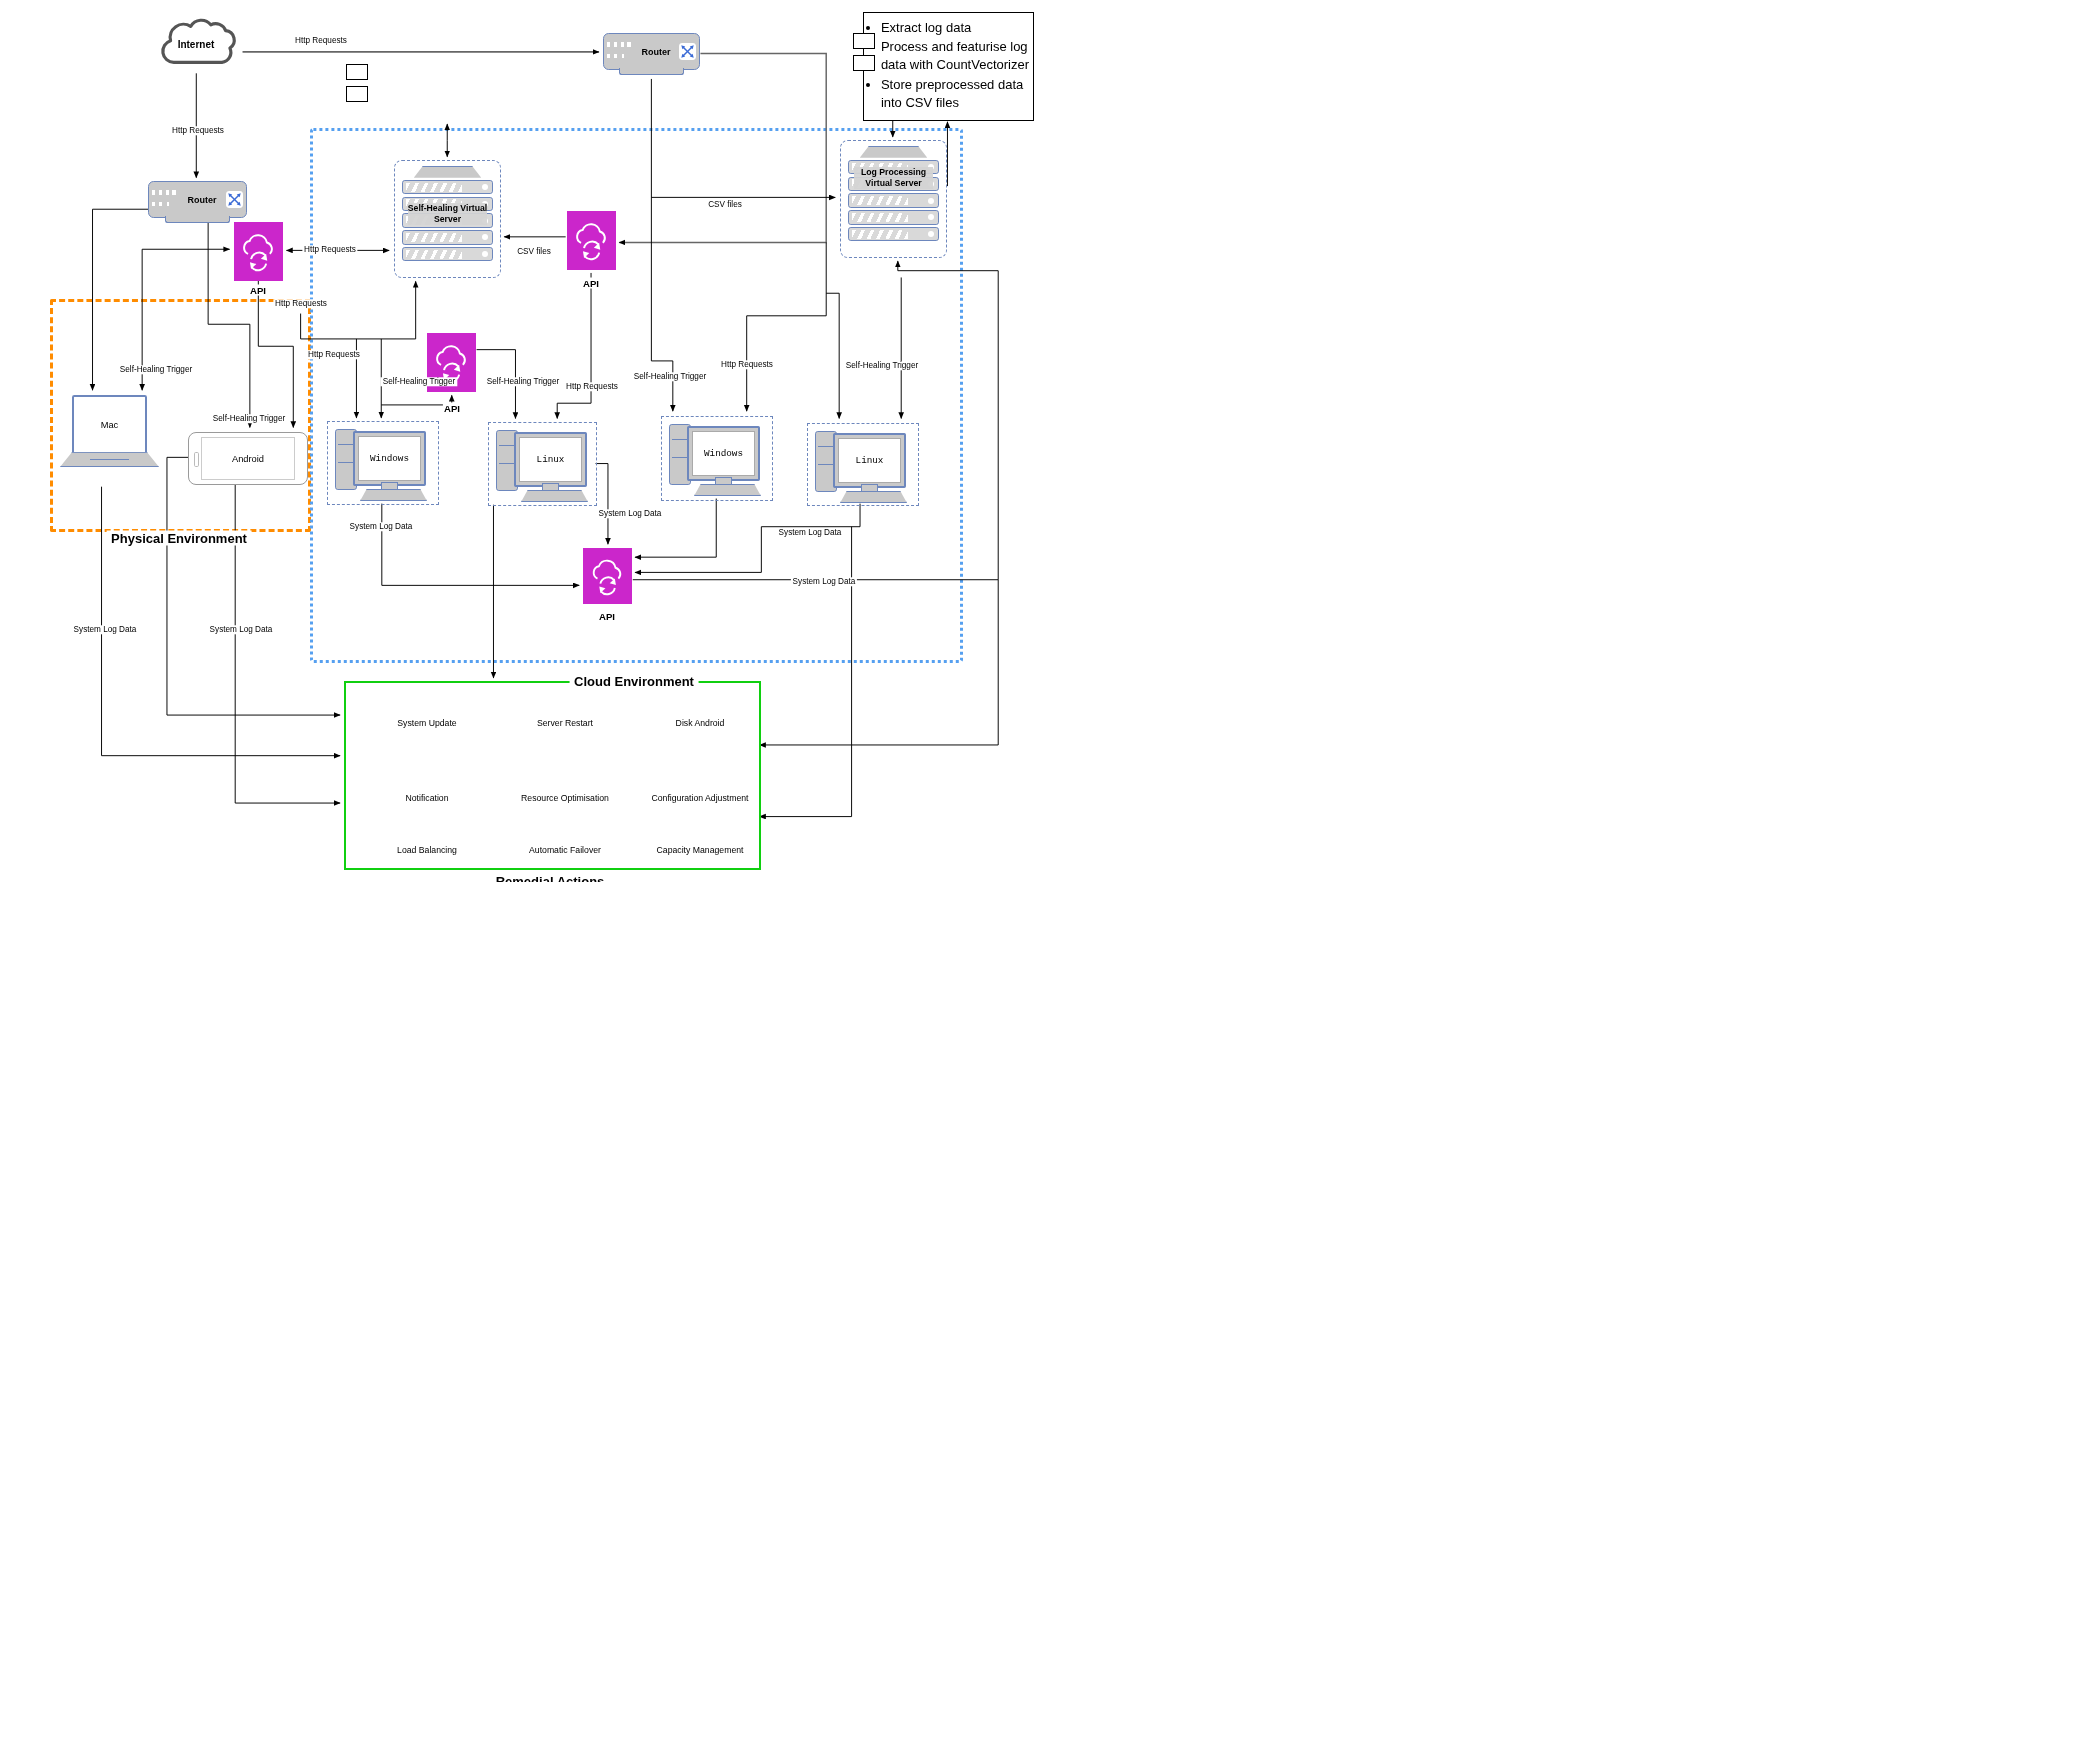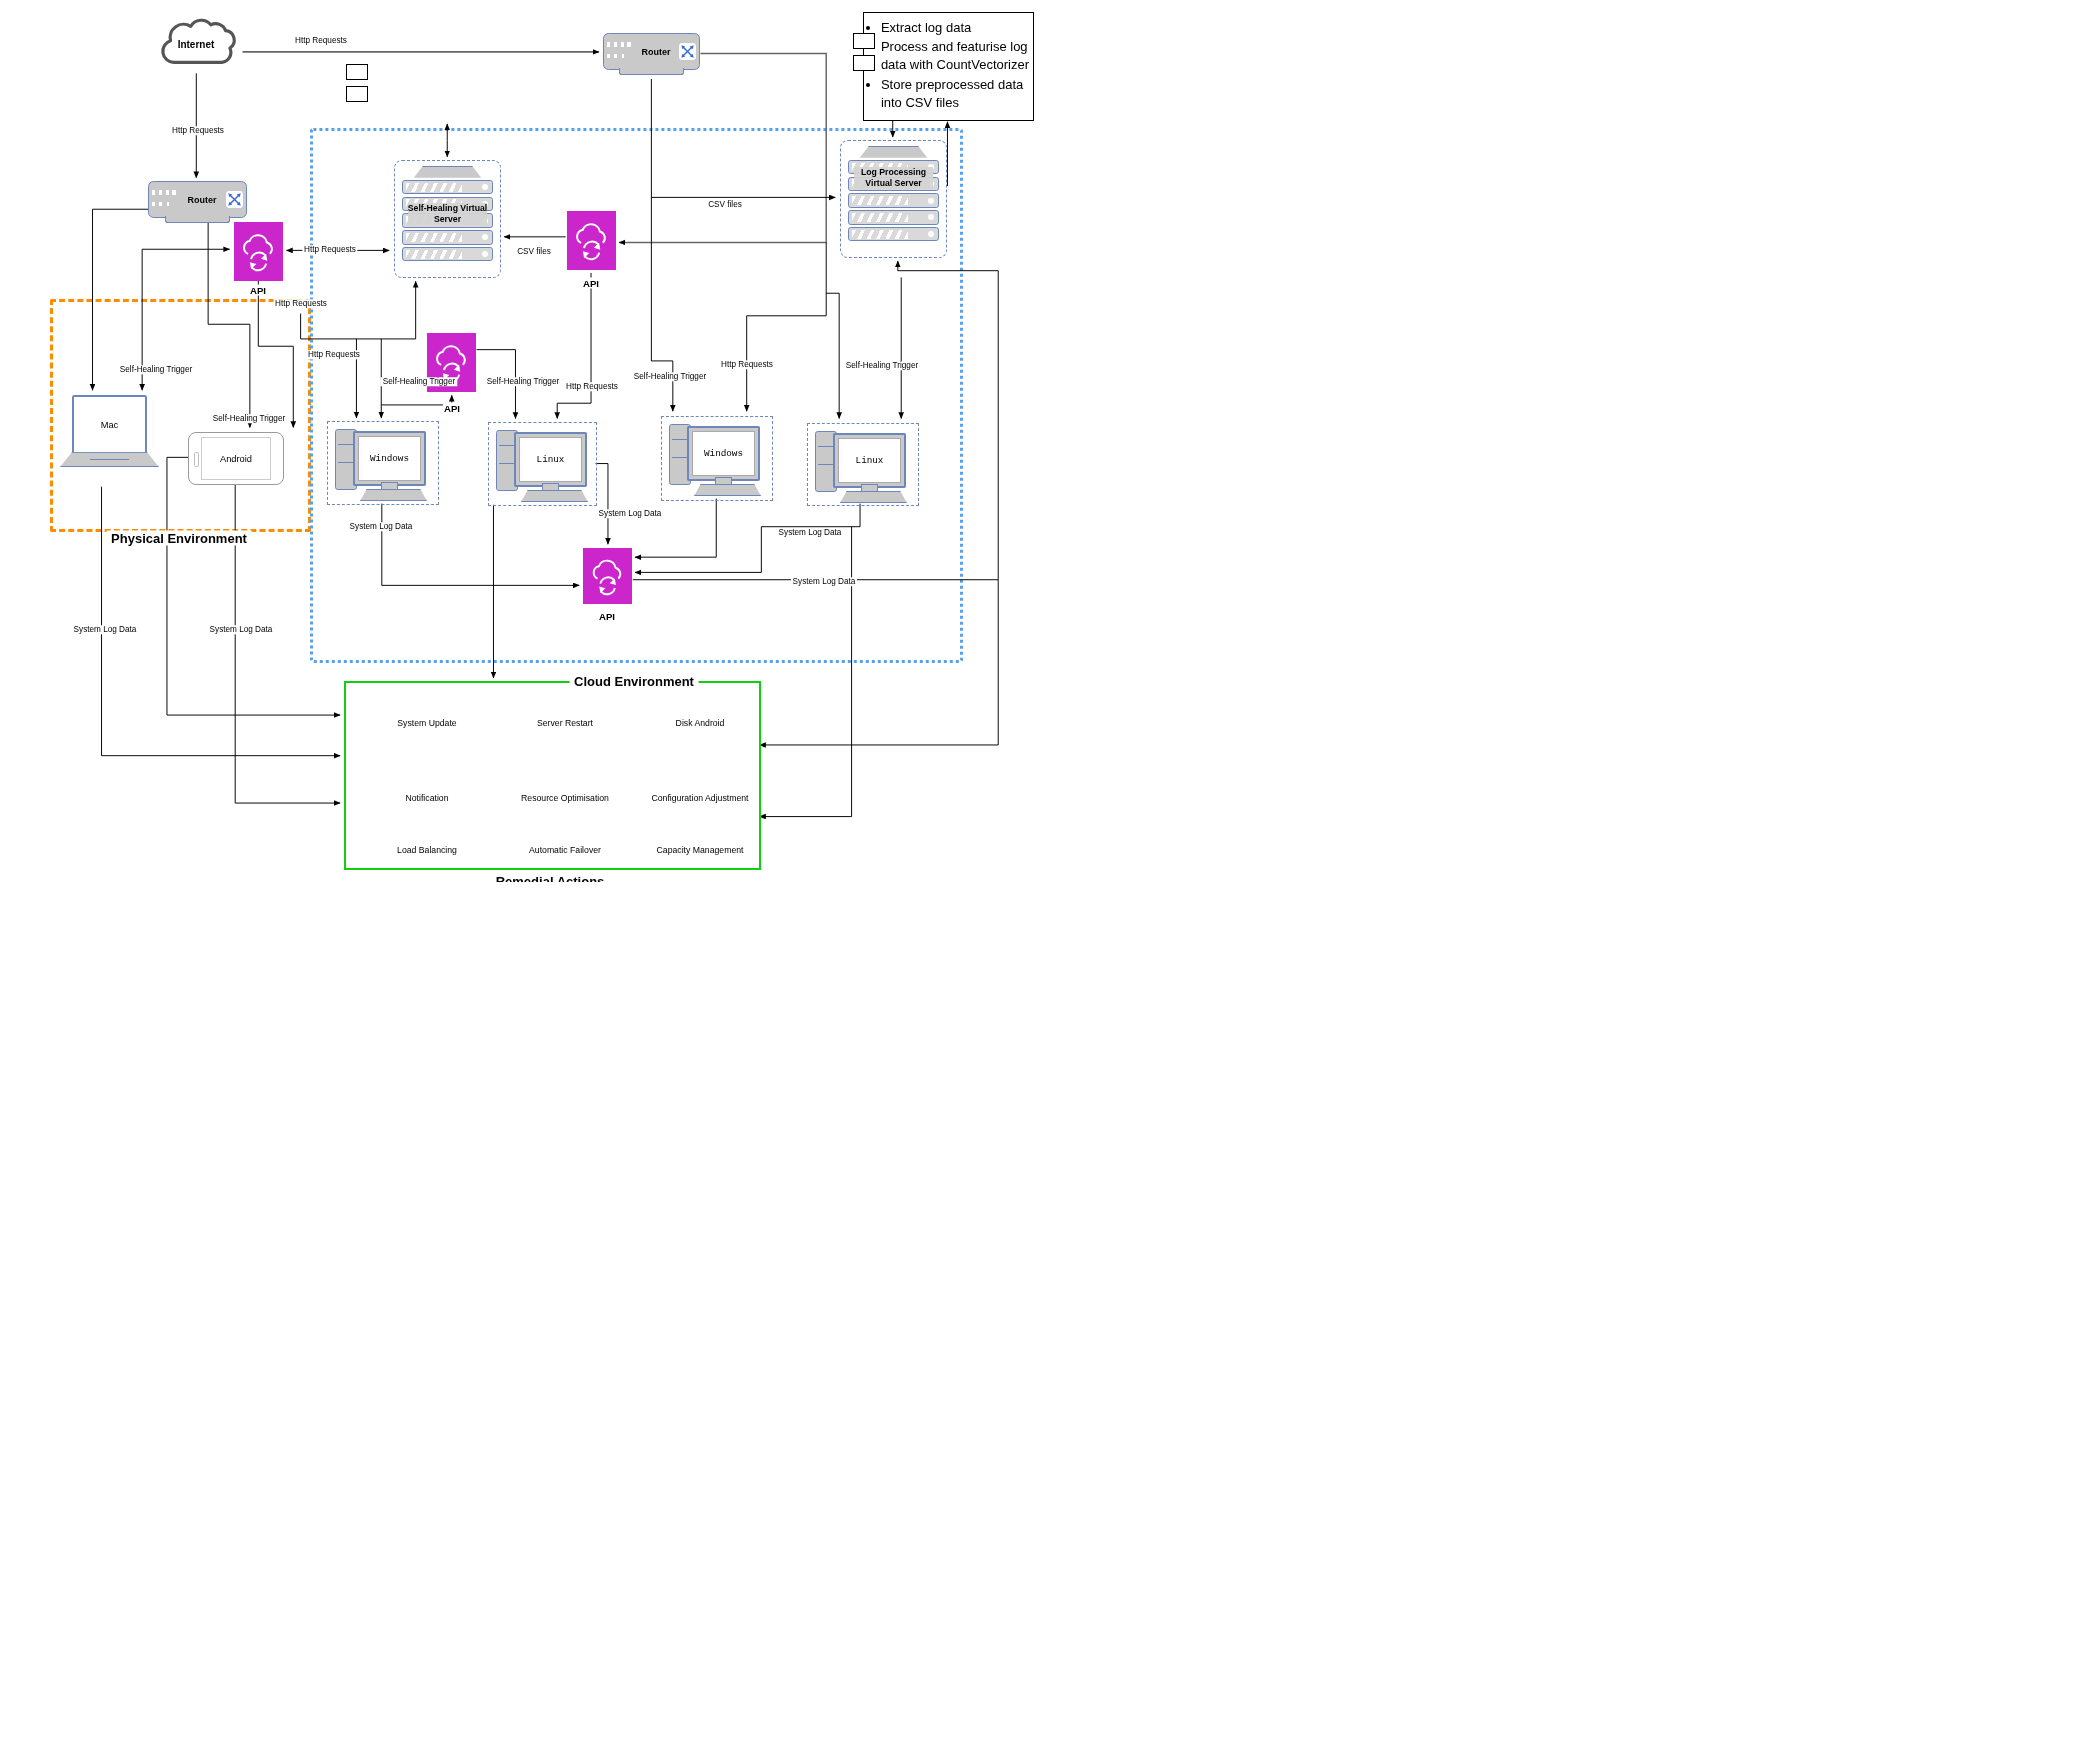--- a/index.html
+++ b/index.html
@@ -318,21 +318,21 @@
       <div class="kb"></div>
   </div>
 
   <div class="abs mac" style="left:60px;top:395px;width:99px;height:92px;">
     <div class="mac-screen">
       <span>Mac</span>
     </div>
     <div class="mac-base"></div>
   </div>
 
-  <div class="abs phone" style="left:188px;top:432px;width:94px;height:51px;">
+  <div class="abs phone" style="left:188px;top:432px;width:94px;height:51px;padding-left:24px;">
     <div class="pscreen">
       <span>Android</span>
     </div>
   </div>
 
   <div class="abs remedial-box">
     <span>System Update</span>
     <span>Server Restart</span>
     <span>Disk Android</span>
     <span>Notification</span>

